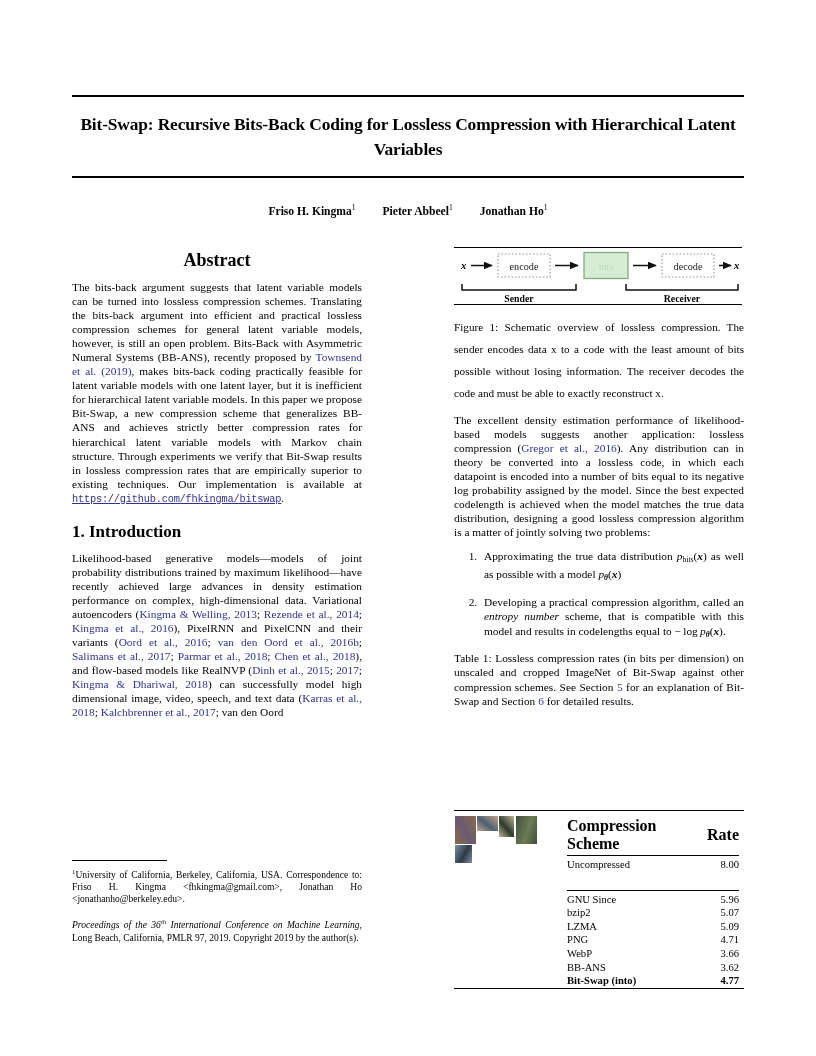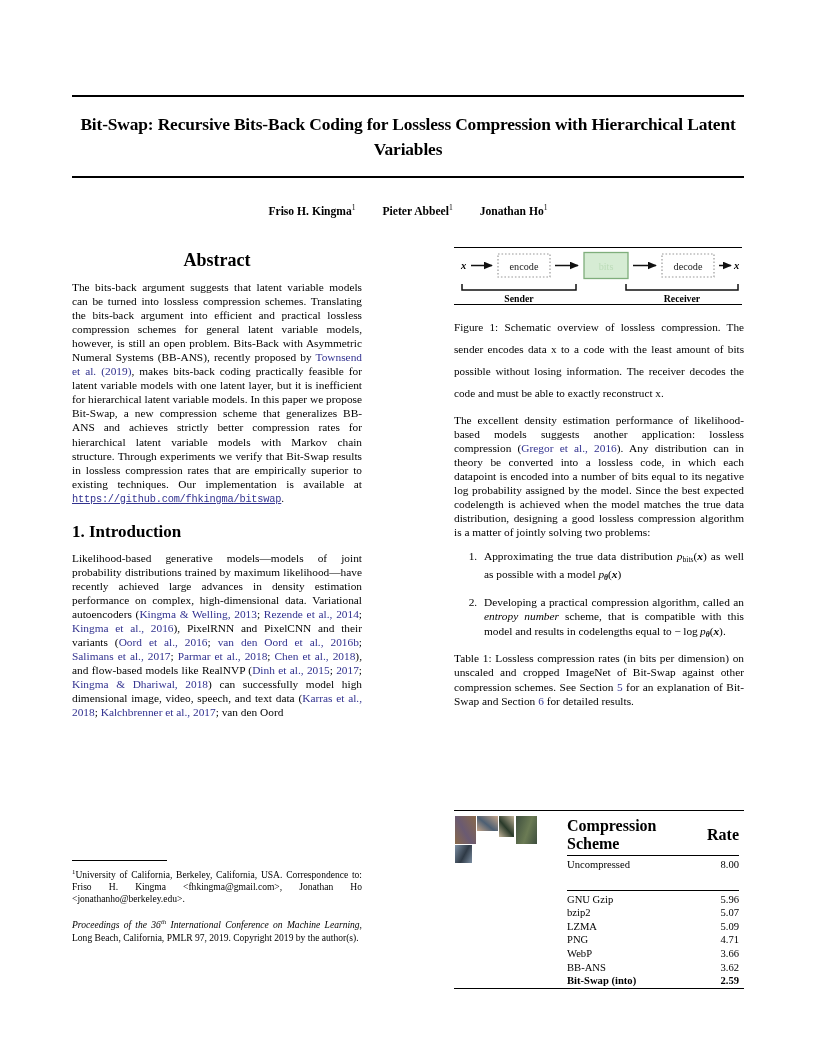--- a/index.html
+++ b/index.html
@@ -212,21 +212,21 @@
         <tbody id="rates-body">
           <tr class="hdr">
             <th>Compression Scheme</th>
             <th class="r">Rate</th>
           </tr>
           <tr class="unc">
             <td>Uncompressed</td>
             <td class="r">8.00</td>
           </tr>
         <tr class=" first">
-              <td>GNU Gzip</td>
+              <td>GNU Since</td>
               <td class="r">5.96</td>
             </tr>
             <tr>
               <td>bzip2</td>
               <td class="r">5.07</td>
             </tr>
             <tr>
               <td>LZMA</td>
               <td class="r">5.09</td>
             </tr>
@@ -237,21 +237,21 @@
             <tr>
               <td>WebP</td>
               <td class="r">3.66</td>
             </tr>
             <tr>
               <td>BB-ANS</td>
               <td class="r">3.62</td>
             </tr>
             <tr class="bold">
               <td>Bit-Swap (into)</td>
-              <td class="r">2.59</td>
+              <td class="r">4.77</td>
             </tr>
           </tbody>
       </table>
     </div>
     <div class="tbl-rule-bot"></div>
   </div>
 
 </div>
 
 </body></html>

